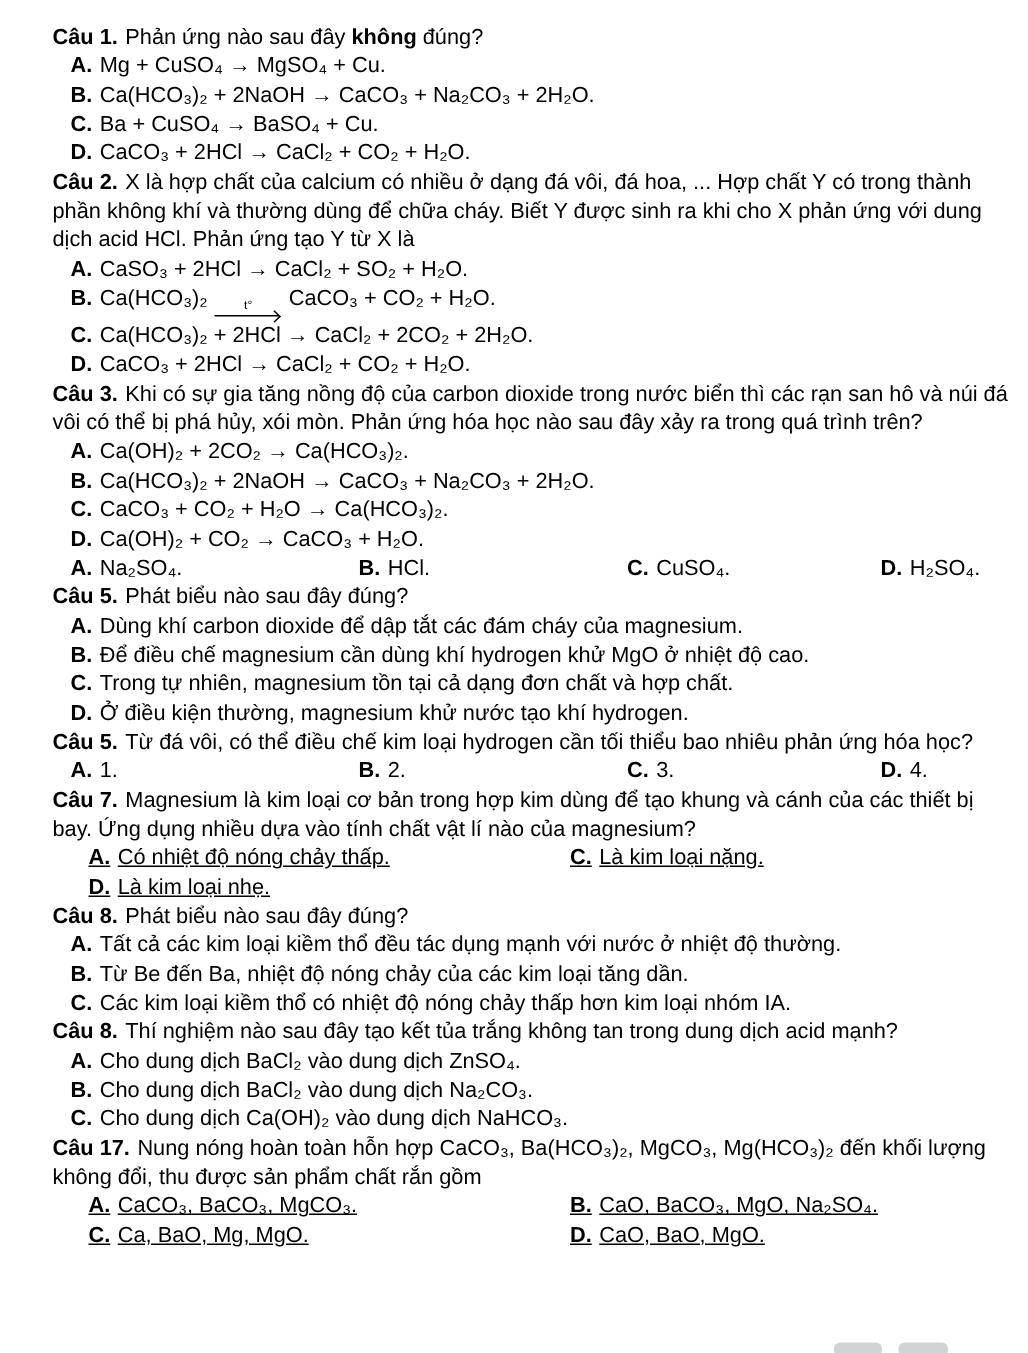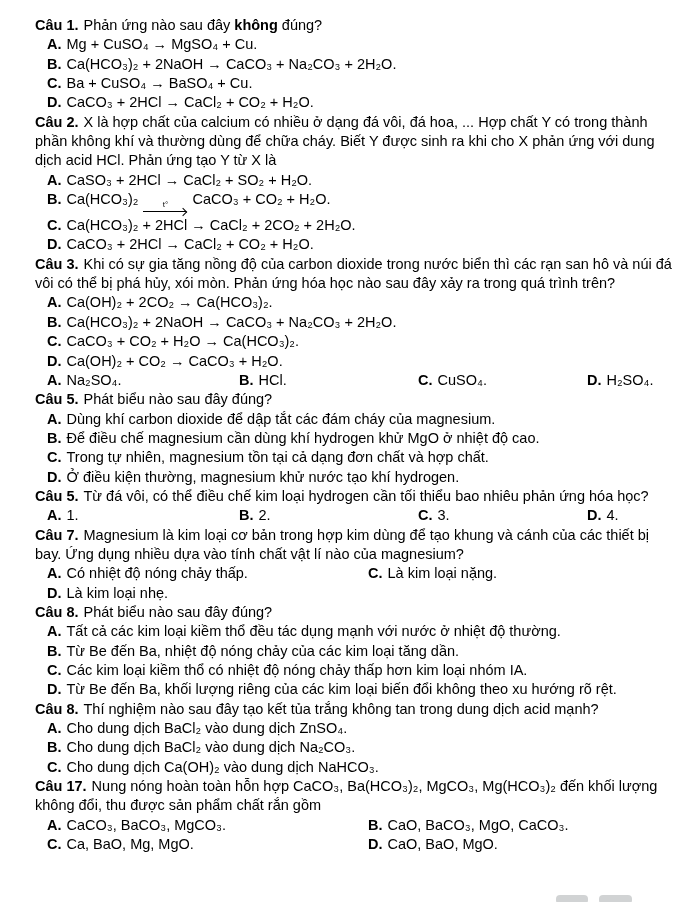--- a/index.html
+++ b/index.html
@@ -17,21 +17,21 @@
     font-size:14.5px;
     line-height:19.35px;
     position:relative;
   }
   .b{font-weight:700;}
   .qnum{font-weight:700;margin-right:5px;}
   .stem{text-align:left;}
   .opt .letter{font-weight:700;margin-right:5px;}
   .opts.rows .opt{display:block;padding-left:12px;}
   .opts.cols4{display:grid;grid-template-columns:168px 155px 145px 1fr;margin-left:12px;gap:24px;}
-  .opts.cols2{display:grid;grid-template-columns:321px 1fr;margin-left:12px;}
+  .opts.cols2{display:grid;grid-template-columns:321px 1fr;margin-left:24px;text-decoration:underline;}
   
   .rxn-arrow{
     display:inline-flex;flex-direction:column;align-items:center;
     vertical-align:-3px;margin:0 5px;
   }
   .rxn-label{font-size:8px;line-height:7px;display:block;}
   .rxn-shaft{position:relative;display:block;width:44px;height:8px;}
   .rxn-shaft::before{
     content:"";position:absolute;left:0;right:1px;top:3.4px;
     border-top:1.4px solid #000;
@@ -118,36 +118,35 @@
           <div class="opt"><span class="letter">C.</span><span>Là kim loại nặng.</span></div>
           <div class="opt"><span class="letter">D.</span><span>Là kim loại nhẹ.</span></div>
         </div>
       </div>
       <div class="question">
         <div class="stem"><span class="qnum">Câu 8.</span><span>Phát biểu nào sau đây đúng?</span></div>
         <div class="opts rows">
           <div class="opt"><span class="letter">A.</span><span>Tất cả các kim loại kiềm thổ đều tác dụng mạnh với nước ở nhiệt độ thường.</span></div>
           <div class="opt"><span class="letter">B.</span><span>Từ Be đến Ba, nhiệt độ nóng chảy của các kim loại tăng dần.</span></div>
           <div class="opt"><span class="letter">C.</span><span>Các kim loại kiềm thổ có nhiệt độ nóng chảy thấp hơn kim loại nhóm IA.</span></div>
-          <div class="opt"><span class="letter">D.</span><span>Từ Be đến Ba, khối lượng riêng của các kim loại biến đổi không theo xu hướng rõ rệt.</span></div>
         </div>
       </div>
       <div class="question">
         <div class="stem"><span class="qnum">Câu 8.</span><span>Thí nghiệm nào sau đây tạo kết tủa trắng không tan trong dung dịch acid mạnh?</span></div>
         <div class="opts rows">
           <div class="opt"><span class="letter">A.</span><span>Cho dung dịch BaCl₂ vào dung dịch ZnSO₄.</span></div>
           <div class="opt"><span class="letter">B.</span><span>Cho dung dịch BaCl₂ vào dung dịch Na₂CO₃.</span></div>
           <div class="opt"><span class="letter">C.</span><span>Cho dung dịch Ca(OH)₂ vào dung dịch NaHCO₃.</span></div>
         </div>
       </div>
       <div class="question">
         <div class="stem"><span class="qnum">Câu 17.</span><span>Nung nóng hoàn toàn hỗn hợp CaCO₃, Ba(HCO₃)₂, MgCO₃, Mg(HCO₃)₂ đến khối lượng không đổi, thu được sản phẩm chất rắn gồm</span></div>
         <div class="opts cols2">
           <div class="opt"><span class="letter">A.</span><span>CaCO₃, BaCO₃, MgCO₃.</span></div>
-          <div class="opt"><span class="letter">B.</span><span>CaO, BaCO₃, MgO, CaCO₃.</span></div>
+          <div class="opt"><span class="letter">B.</span><span>CaO, BaCO₃, MgO, Na₂SO₄.</span></div>
           <div class="opt"><span class="letter">C.</span><span>Ca, BaO, Mg, MgO.</span></div>
           <div class="opt"><span class="letter">D.</span><span>CaO, BaO, MgO.</span></div>
         </div>
       </div>
     </div>
   <div class="artifact a1"></div>
   <div class="artifact a2"></div>
 </div>
 
 </body></html>

